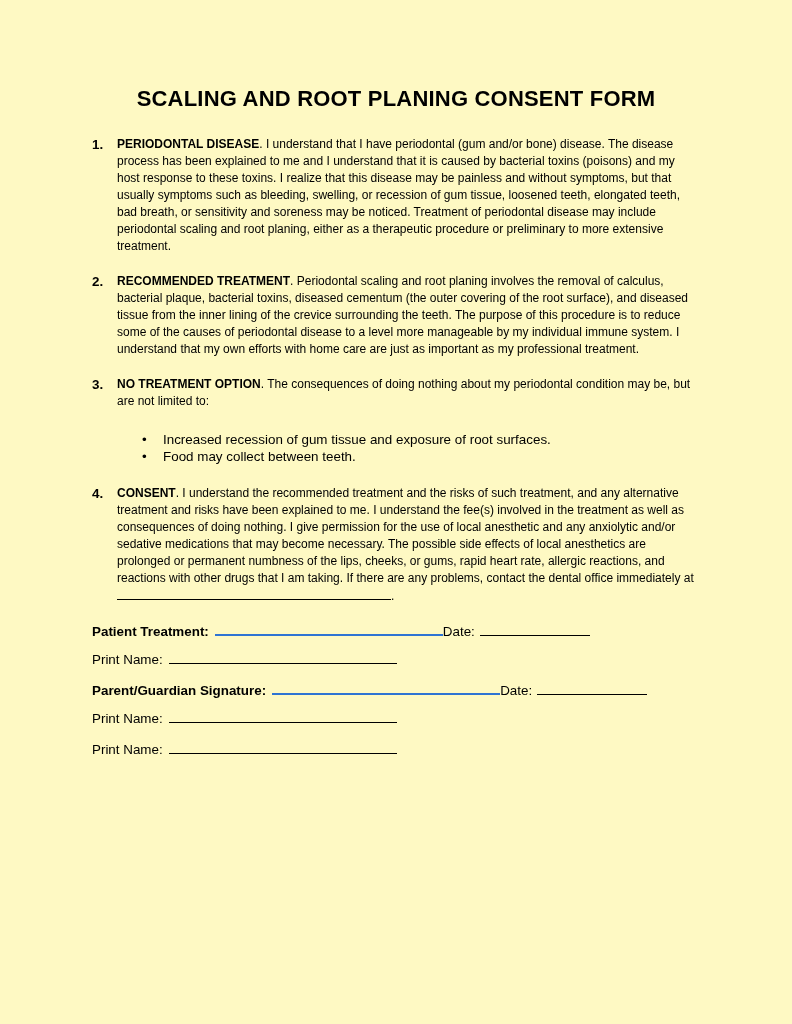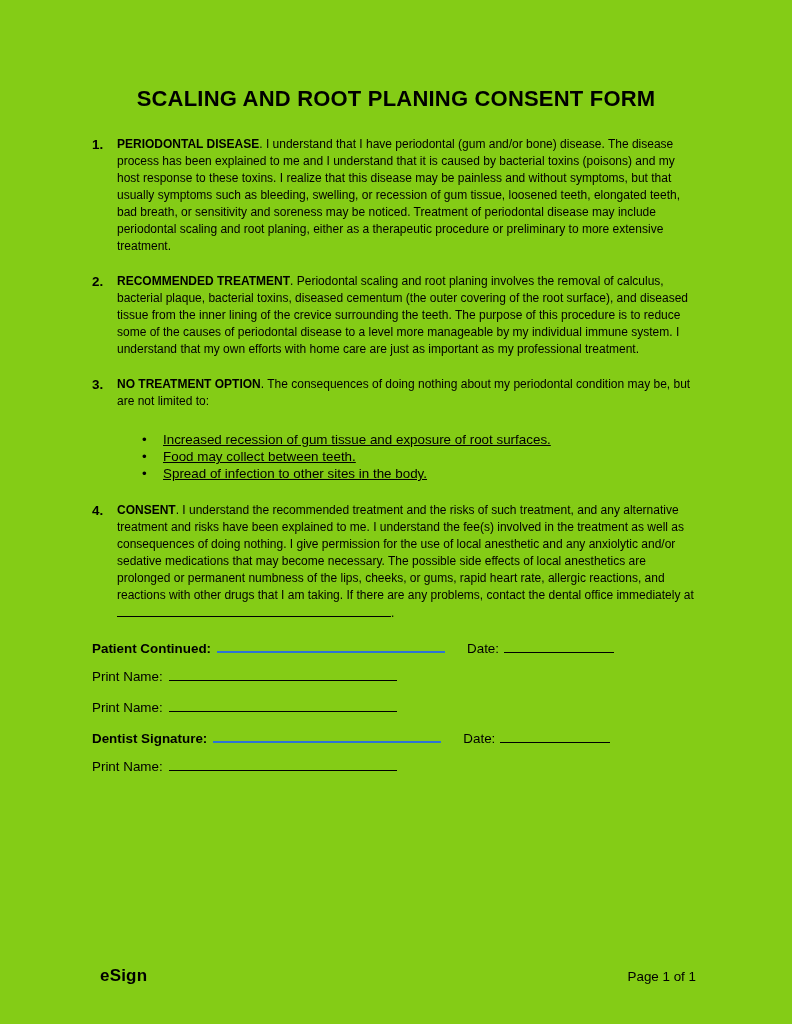--- a/index.html
+++ b/index.html
@@ -9,21 +9,21 @@
     height: 1024px;
     position: relative;
     font-family: "Liberation Sans", sans-serif;
     color: #000000;
     overflow: hidden;
   }
   .page {
     position: relative;
     width: 792px;
     height: 1024px;
-    background: #84cc16;
+    background: #fef9c3;
   }
   .content {
     padding: 86px 92px 0 92px;
   }
   .doc-title {
     font-size: 22px;
     font-weight: bold;
     text-align: center;
     letter-spacing: 0.2px;
     margin-bottom: 24px;
@@ -44,21 +44,20 @@
     width: 583px;
     font-size: 12px;
     line-height: 17px;
   }
   .sec-head { font-weight: bold; }
   .section-three { margin-bottom: 21px; }
   .bullet-list {
     list-style: none;
     margin: 8px 0 20px 48px;
     width: 535px;
-    text-decoration: underline;
   }
   .bullet-list li {
     position: relative;
     padding-left: 23px;
     font-size: 13.4px;
     line-height: 17px;
   }
   .bullet-list li::before {
     content: "\2022";
     position: absolute;
@@ -84,21 +83,21 @@
   .sig-label { font-weight: bold; }
   .print-label { font-weight: normal; text-align: center; }
   .sig-line {
     display: inline-block;
     width: 228px;
     height: 13px;
     border-bottom: 2.2px solid #2E74D3;
     margin-left: 6px;
     vertical-align: baseline;
   }
-  .date-label { margin-left: 22px; }
+  .date-label { margin-left: 0; }
   .date-line {
     display: inline-block;
     width: 110px;
     height: 13px;
     border-bottom: 1.6px solid #000000;
     margin-left: 5px;
     vertical-align: baseline;
   }
   .print-line {
     display: inline-block;
@@ -146,48 +145,43 @@
     </div>
 
     <div class="section section-three">
       <div class="sec-num">3.</div>
       <div class="sec-text"><span class="sec-head">NO TREATMENT OPTION</span><span>. The consequences of doing nothing about my periodontal condition may be, but are not limited to:</span></div>
     </div>
 
     <ul class="bullet-list">
       <li>Increased recession of gum tissue and exposure of root surfaces.</li>
       <li>Food may collect between teeth.</li>
-      <li>Spread of infection to other sites in the body.</li>
     </ul>
 
     <div class="section">
       <div class="sec-num">4.</div>
       <div class="sec-text"><span class="sec-head">CONSENT</span><span>. I understand the recommended treatment and the risks of such treatment, and any alternative treatment and risks have been explained to me. I understand the fee(s) involved in the treatment as well as consequences of doing nothing. I give permission for the use of local anesthetic and any anxiolytic and/or sedative medications that may become necessary. The possible side effects of local anesthetics are prolonged or permanent numbness of the lips, cheeks, or gums, rapid heart rate, allergic reactions, and reactions with other drugs that I am taking. If there are any problems, contact the dental office immediately at </span><span class="blank-line"></span><span>.</span></div>
     </div>
 
     <div class="sig-area">
 
       <div class="sig-row">
-        <span class="sig-label">Patient Continued:</span><span class="sig-line"></span><span class="date-label">Date:</span><span class="date-line"></span>
+        <span class="sig-label">Patient Treatment:</span><span class="sig-line"></span><span class="date-label">Date:</span><span class="date-line"></span>
       </div>
       <div class="sig-row group-end">
         <span class="print-label">Print Name:</span><span class="print-line"></span>
       </div>
 
+      <div class="sig-row">
+        <span class="sig-label">Parent/Guardian Signature:</span><span class="sig-line"></span><span class="date-label">Date:</span><span class="date-line"></span>
+      </div>
       <div class="sig-row group-end">
         <span class="print-label">Print Name:</span><span class="print-line"></span>
       </div>
 
-      <div class="sig-row">
-        <span class="sig-label">Dentist Signature:</span><span class="sig-line"></span><span class="date-label">Date:</span><span class="date-line"></span>
-      </div>
       <div class="sig-row">
         <span class="print-label">Print Name:</span><span class="print-line"></span>
       </div>
 
     </div>
   </div>
 
-  <div class="footer">
-    <span class="brand">eSign</span>
-    <span class="page-num">Page 1 of 1</span>
-  </div>
 </div>
 
 </body></html>

